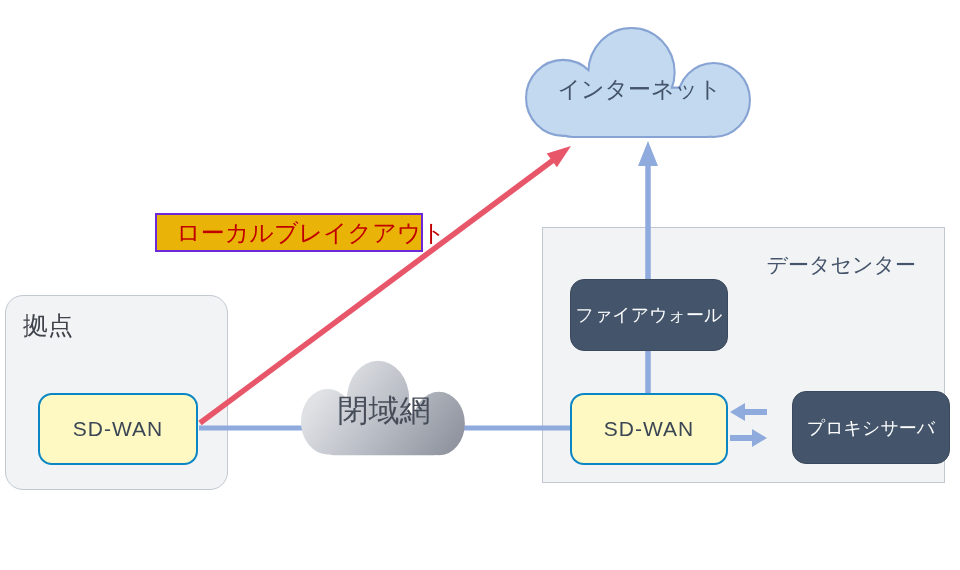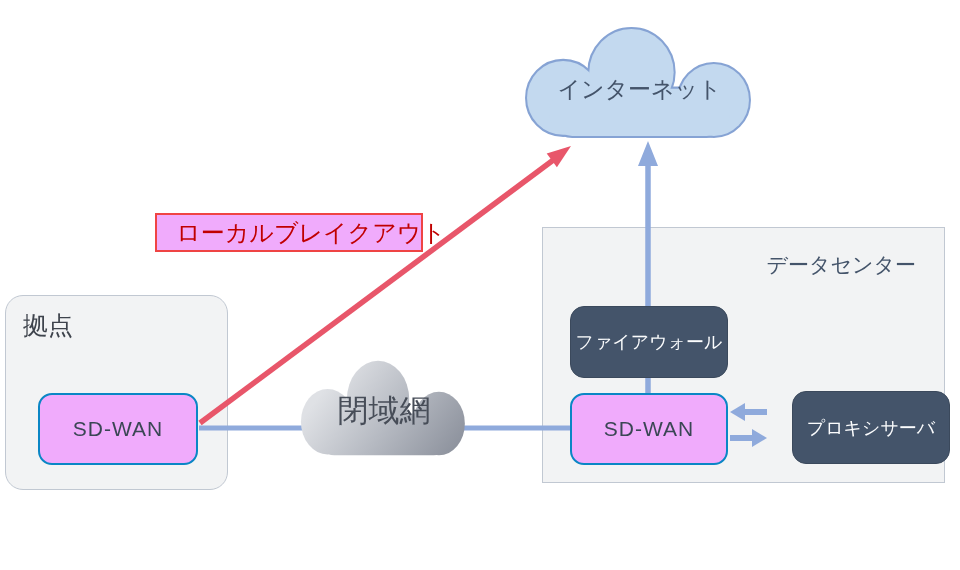--- a/index.html
+++ b/index.html
@@ -16,41 +16,41 @@
   .zone-label{position:absolute;color:#3e434c;}
   #site-label{left:17px;top:13px;font-size:25px;}
   #dc-label{right:28px;top:23px;font-size:21px;color:#44546a;}
   
   #connectors{position:absolute;left:0;top:0;z-index:2;pointer-events:none;}
   
   .node{
     position:absolute;z-index:3;border-radius:14px;display:flex;align-items:center;justify-content:center;
     box-sizing:border-box;text-align:center;
   }
-  .node.cyan{background:#f0abfc;border:2px solid #0a86c5;color:#3a4654;font-size:21px;letter-spacing:1px;}
+  .node.cyan{background:#fef9c3;border:2px solid #0a86c5;color:#3a4654;font-size:21px;letter-spacing:1px;}
   .node.dark{background:#44546a;border:1px solid #3b495c;color:#fcfdfe;font-size:18px;}
   #site-sdwan{left:38px;top:393px;width:160px;height:72px;}
   #dc-sdwan{left:570px;top:393px;width:158px;height:72px;}
-  #firewall{left:570px;top:306px;width:158px;height:72px;}
+  #firewall{left:570px;top:279px;width:158px;height:72px;}
   #proxy{left:792px;top:391px;width:158px;height:73px;}
   
   .cloud{position:absolute;z-index:4;font-family:Liberation Serif, serif;}
   #internet-cloud{left:519px;top:27px;width:241px;height:113px;}
   #closed-cloud{left:295px;top:359px;width:178px;height:100px;}
   .cloud svg{position:absolute;left:0;top:0;width:100%;height:100%;}
   .cloud-label{
     position:absolute;left:0;top:0;width:100%;height:100%;
     display:flex;align-items:center;justify-content:center;
   }
   #internet-cloud .cloud-label{color:#44546a;font-size:23px;transform:translateY(6px);}
   #closed-cloud .cloud-label{color:#474d58;font-size:31px;transform:translateY(2px);}
   
   #breakout-callout{
     position:absolute;left:155px;top:213px;width:268px;height:39px;z-index:5;
-    background:#f0abfc;border:2px solid #ef4444;box-sizing:border-box;
+    background:#eab308;border:2px solid #6d28d9;box-sizing:border-box;
     display:flex;align-items:center;justify-content:center;
     color:#c00000;font-size:24px;white-space:nowrap;padding-left:44px;
   }
 </style>
 </head>
 <body>
 
 <div class="canvas">
 
   <div class="zone" id="site-zone">

